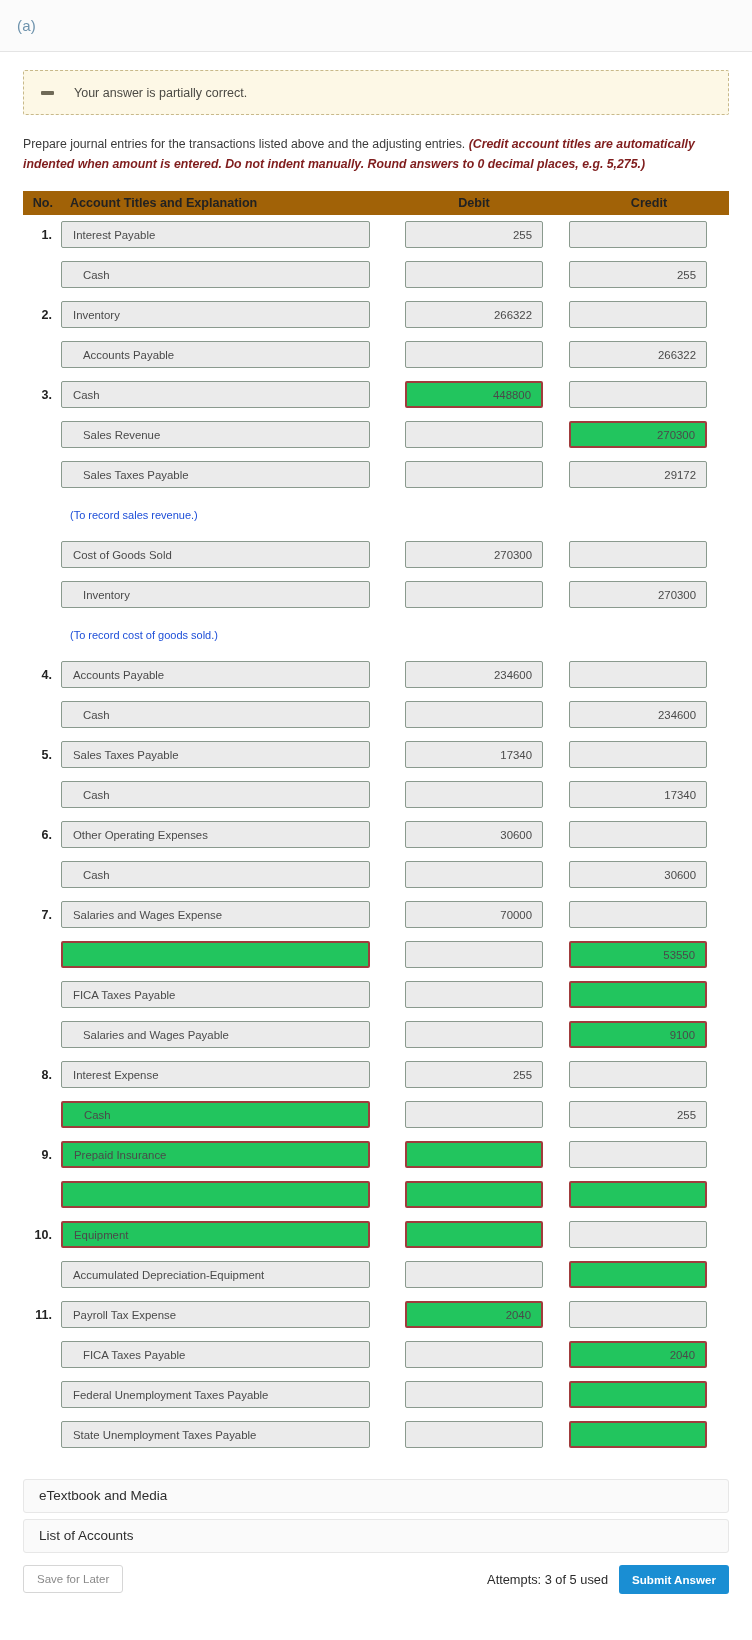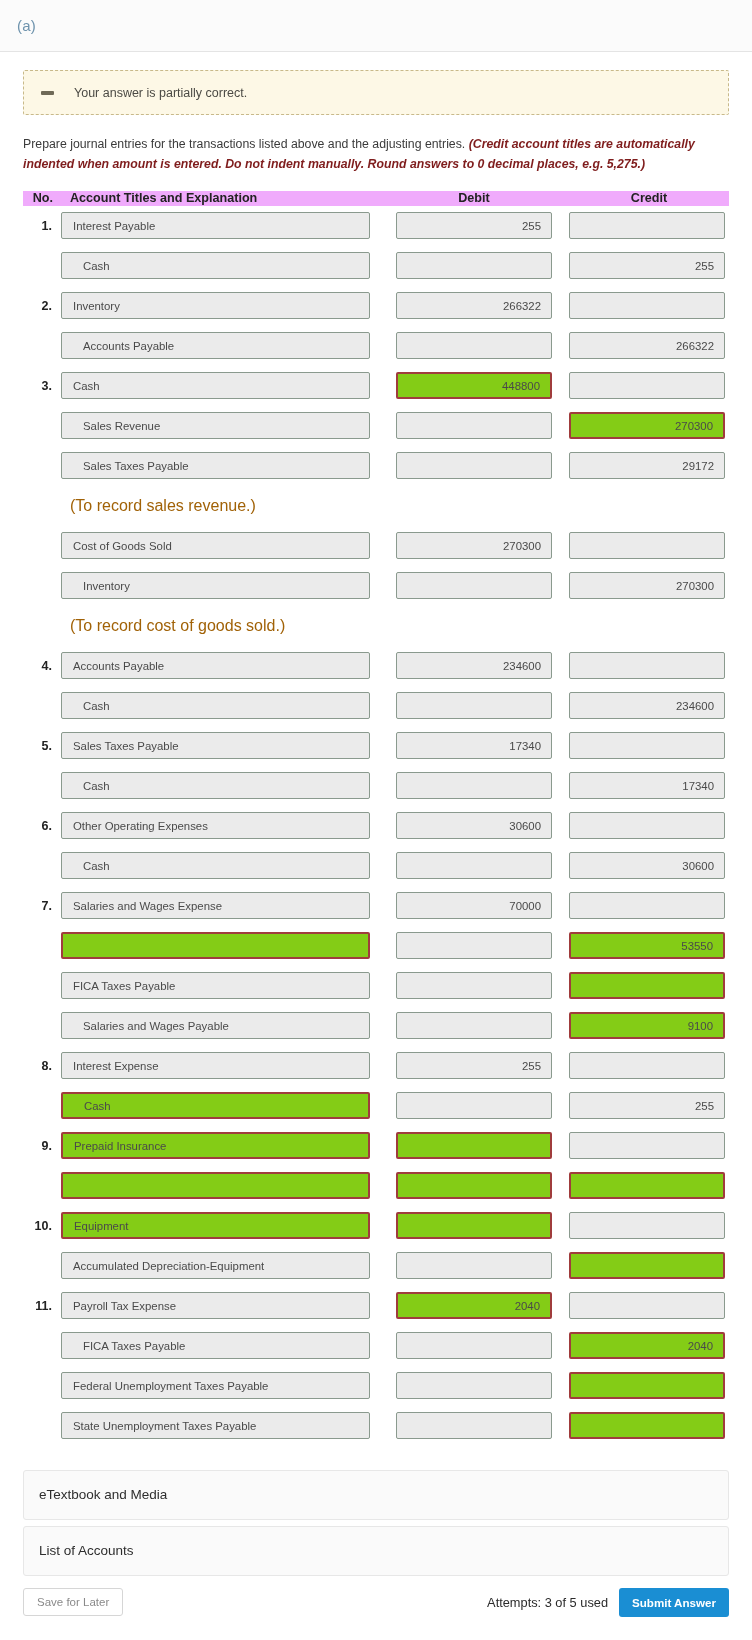--- a/index.html
+++ b/index.html
@@ -62,22 +62,22 @@
   }
   .instr-em {
     color:#7f1d1d;
     font-style:italic;
     font-weight:bold;
   }
 
   
   .jtable { margin-top:16px; }
   .jhead {
-    background:#f0abfc;
-    height:15px;
+    background:#a16207;
+    height:24px;
     display:flex;
     align-items:center;
     font-size:12.6px;
     font-weight:bold;
     color:#222;
   }
   .c-no    { width:38px; flex:none; text-align:right; padding-right:8px; }
   .c-acct  { width:318px; flex:none; padding-left:9px; }
   .c-debit { width:190px; flex:none; text-align:center; }
   .c-credit{ width:160px; flex:none; text-align:center; }
@@ -106,38 +106,38 @@
     border-radius:2px;
     display:flex;
     align-items:center;
     font-size:11.4px;
     color:#4a4a4a;
     overflow:hidden;
     white-space:nowrap;
   }
   .fld.acct   { width:100%; padding-left:11px; }
   .fld.acct.indent { padding-left:21px; }
-  .fld.amt    { width:156px; justify-content:flex-end; padding-right:10px; }
+  .fld.amt    { width:138px; justify-content:flex-end; padding-right:10px; }
   .fld.err {
     border:2px solid #a03c3c;
-    background:#84cc16;
+    background:#22c55e;
   }
 
   
   .memo-row { display:flex; height:40px; align-items:center; }
   .memo-text {
-    font-size:16px;
-    color:#a16207;
+    font-size:11px;
+    color:#1d4ed8;
     padding-left:9px;
   }
 
   
   .barset { margin-top:24px; }
   .bar {
-    height:50px;
+    height:34px;
     background:#fafafa;
     border:1px solid #e7e7e7;
     border-radius:3px;
     display:flex;
     align-items:center;
     padding-left:15px;
     font-size:13.5px;
     color:#2e2e2e;
     margin-bottom:6px;
   }

